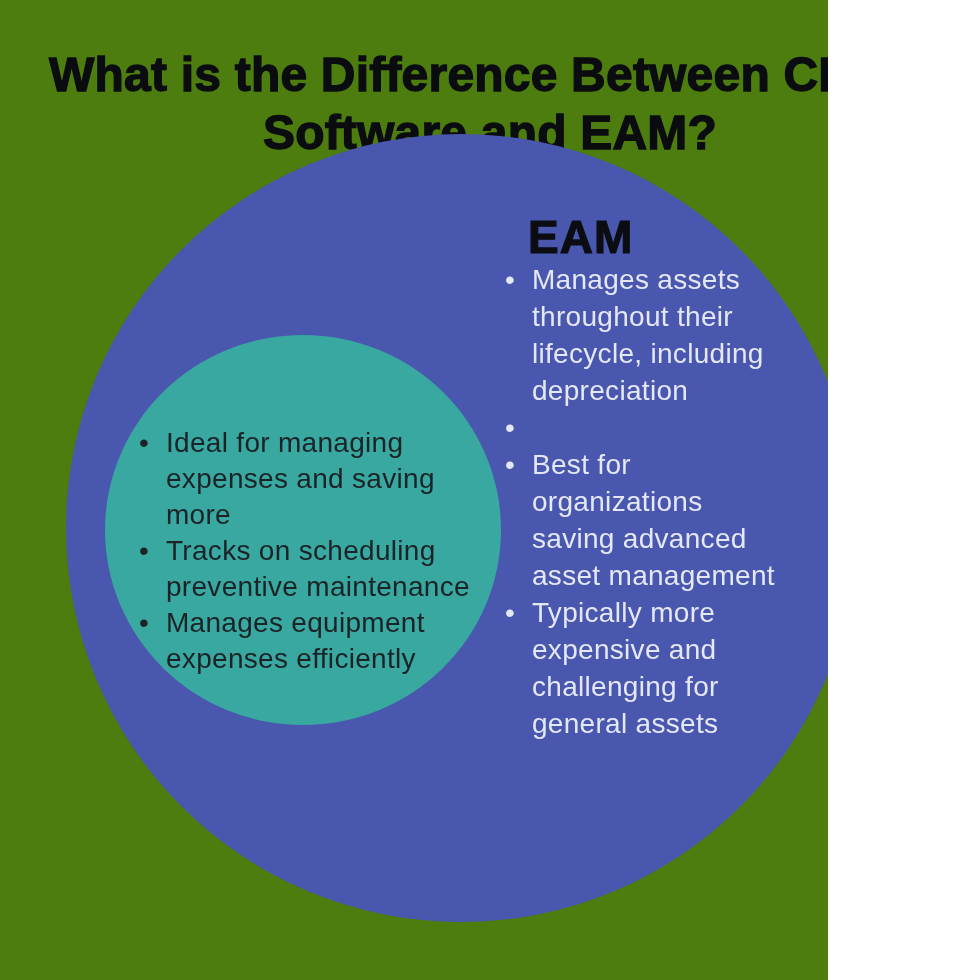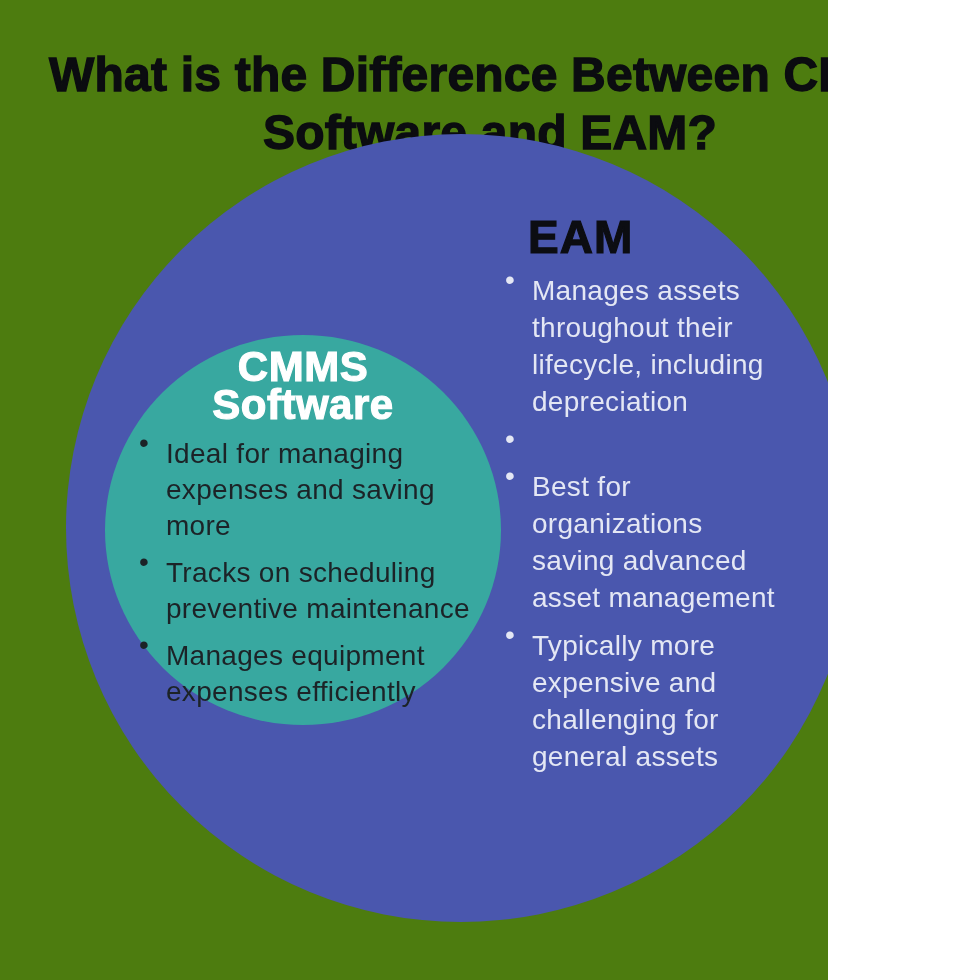--- a/index.html
+++ b/index.html
@@ -99,37 +99,35 @@
     align-items: flex-start;
   }
   .marker {
     flex: 0 0 30px;
     width: 30px;
     padding-left: 3px;
     box-sizing: border-box;
   }
   .item-text {
     flex: 1 1 auto;
-    margin-top: 11px;
   }
 </style>
 </head>
 <body>
 
 <div class="canvas">
 
   <h1 class="page-title">What is the Difference Between CMMS Software and EAM?</h1>
 
   <div class="outer-circle"></div>
 
   <div class="inner-circle"></div>
 
   <div class="eam-heading">EAM</div>
 
-  <div class="cmms-heading">CMMS Software</div>
 
   <div class="bullet-list eam-list">
     <div class="list-item">
       <span class="marker">•</span>
       <span class="item-text">Manages assets throughout their lifecycle, including depreciation</span>
     </div>
     <div class="list-item">
       <span class="marker">•</span>
     </div>
     <div class="list-item">

